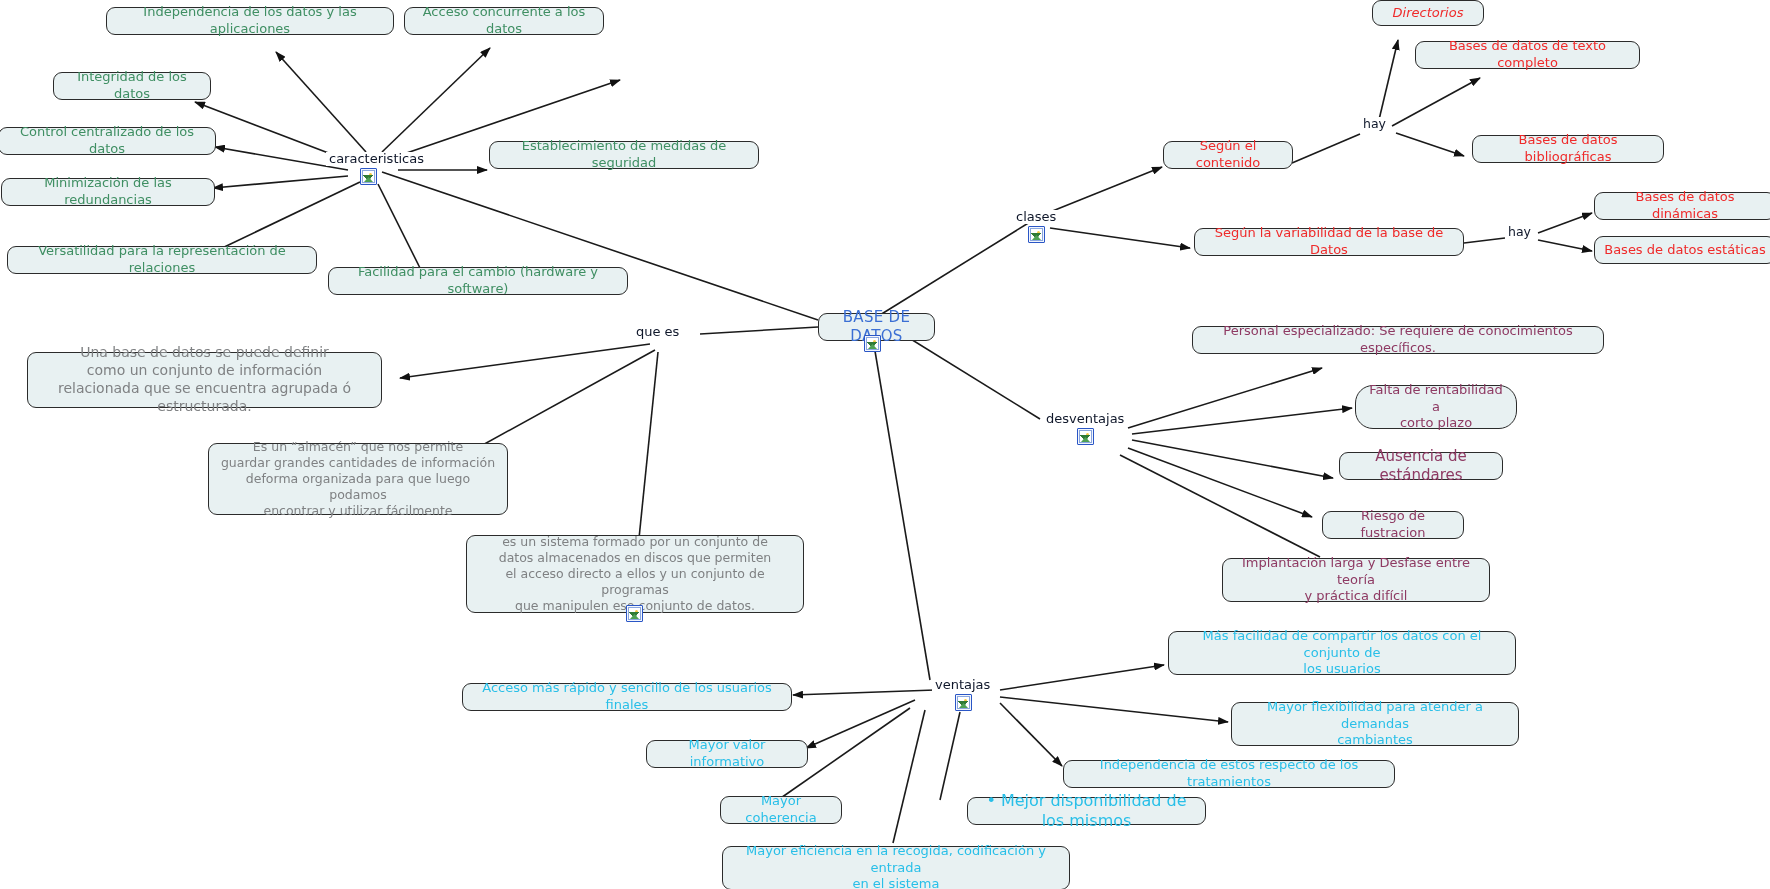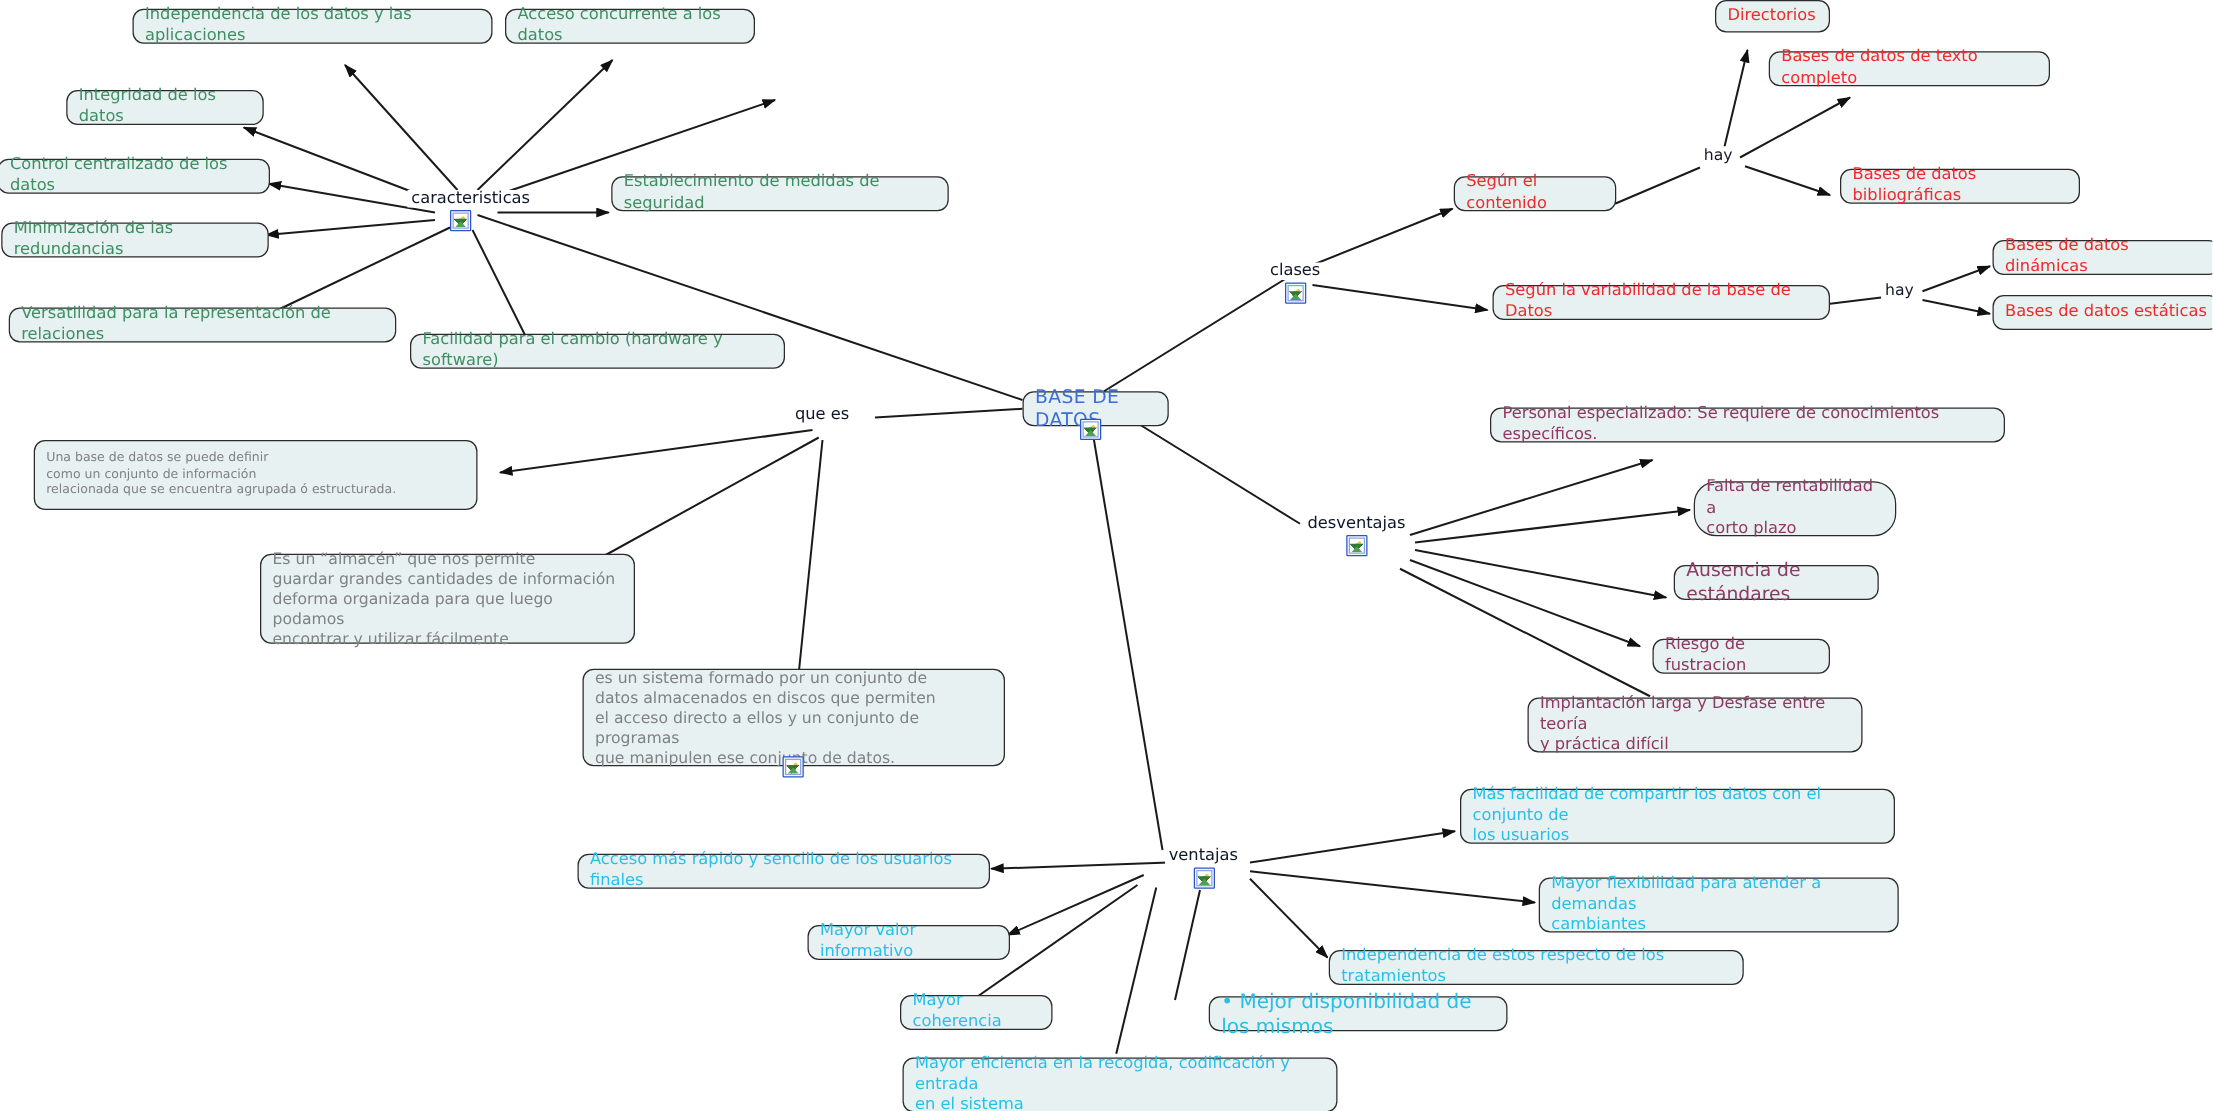--- a/index.html
+++ b/index.html
@@ -13,21 +13,21 @@
   }
   #edges{position:absolute;left:0;top:0;width:1770px;height:889px;pointer-events:none;}
 
   
   .node{
     position:absolute;
     box-sizing:border-box;
     background:#e8f1f2;
     border:1.4px solid #2b2b2b;
     border-radius:9px;
-    text-align:left;
+    text-align:center;
     line-height:1.28;
     white-space:pre-line;
     display:flex;
     align-items:center;
     justify-content:center;
     padding:3px 9px;
   }
   .node span{display:block;width:100%;}
 
   
@@ -249,38 +249,38 @@
     <span>Facilidad para el cambio (hardware y software)</span>
   </div>
 
   <div class="node c-red" style="left:1163px;top:141px;width:130px;height:28px;font-size:13px;">
     <span>Según el contenido</span>
   </div>
   <div class="node c-red" style="left:1194px;top:228px;width:270px;height:28px;font-size:13px;">
     <span>Según la variabilidad de la base de Datos</span>
   </div>
 
-  <div class="node c-red" style="left:1372px;top:0px;width:92px;height:26px;font-size:13px;">
+  <div class="node c-red" style="left:1372px;top:0px;width:112px;height:26px;font-size:13px;font-style:italic;">
     <span>Directorios</span>
   </div>
   <div class="node c-red" style="left:1415px;top:41px;width:225px;height:28px;font-size:13px;">
     <span>Bases de datos de texto completo</span>
   </div>
   <div class="node c-red" style="left:1472px;top:135px;width:192px;height:28px;font-size:13px;">
     <span>Bases de datos bibliográficas</span>
   </div>
 
   <div class="node c-red" style="left:1594px;top:192px;width:182px;height:28px;font-size:13px;">
     <span>Bases de datos dinámicas</span>
   </div>
   <div class="node c-red" style="left:1594px;top:236px;width:182px;height:28px;font-size:13px;">
     <span>Bases de datos estáticas</span>
   </div>
 
-  <div class="node c-gray" style="left:27px;top:352px;width:355px;height:56px;font-size:10px;">
+  <div class="node c-gray" style="left:27px;top:352px;width:355px;height:56px;font-size:14px;">
     <span>Una base de datos se puede definir
 como un conjunto de información
 relacionada que se encuentra agrupada ó estructurada.</span>
   </div>
   <div class="node c-gray" style="left:208px;top:443px;width:300px;height:72px;font-size:12.5px;">
     <span>Es un “almacén” que nos permite
 guardar grandes cantidades de información
 deforma organizada para que luego podamos
 encontrar y utilizar fácilmente</span>
   </div>

